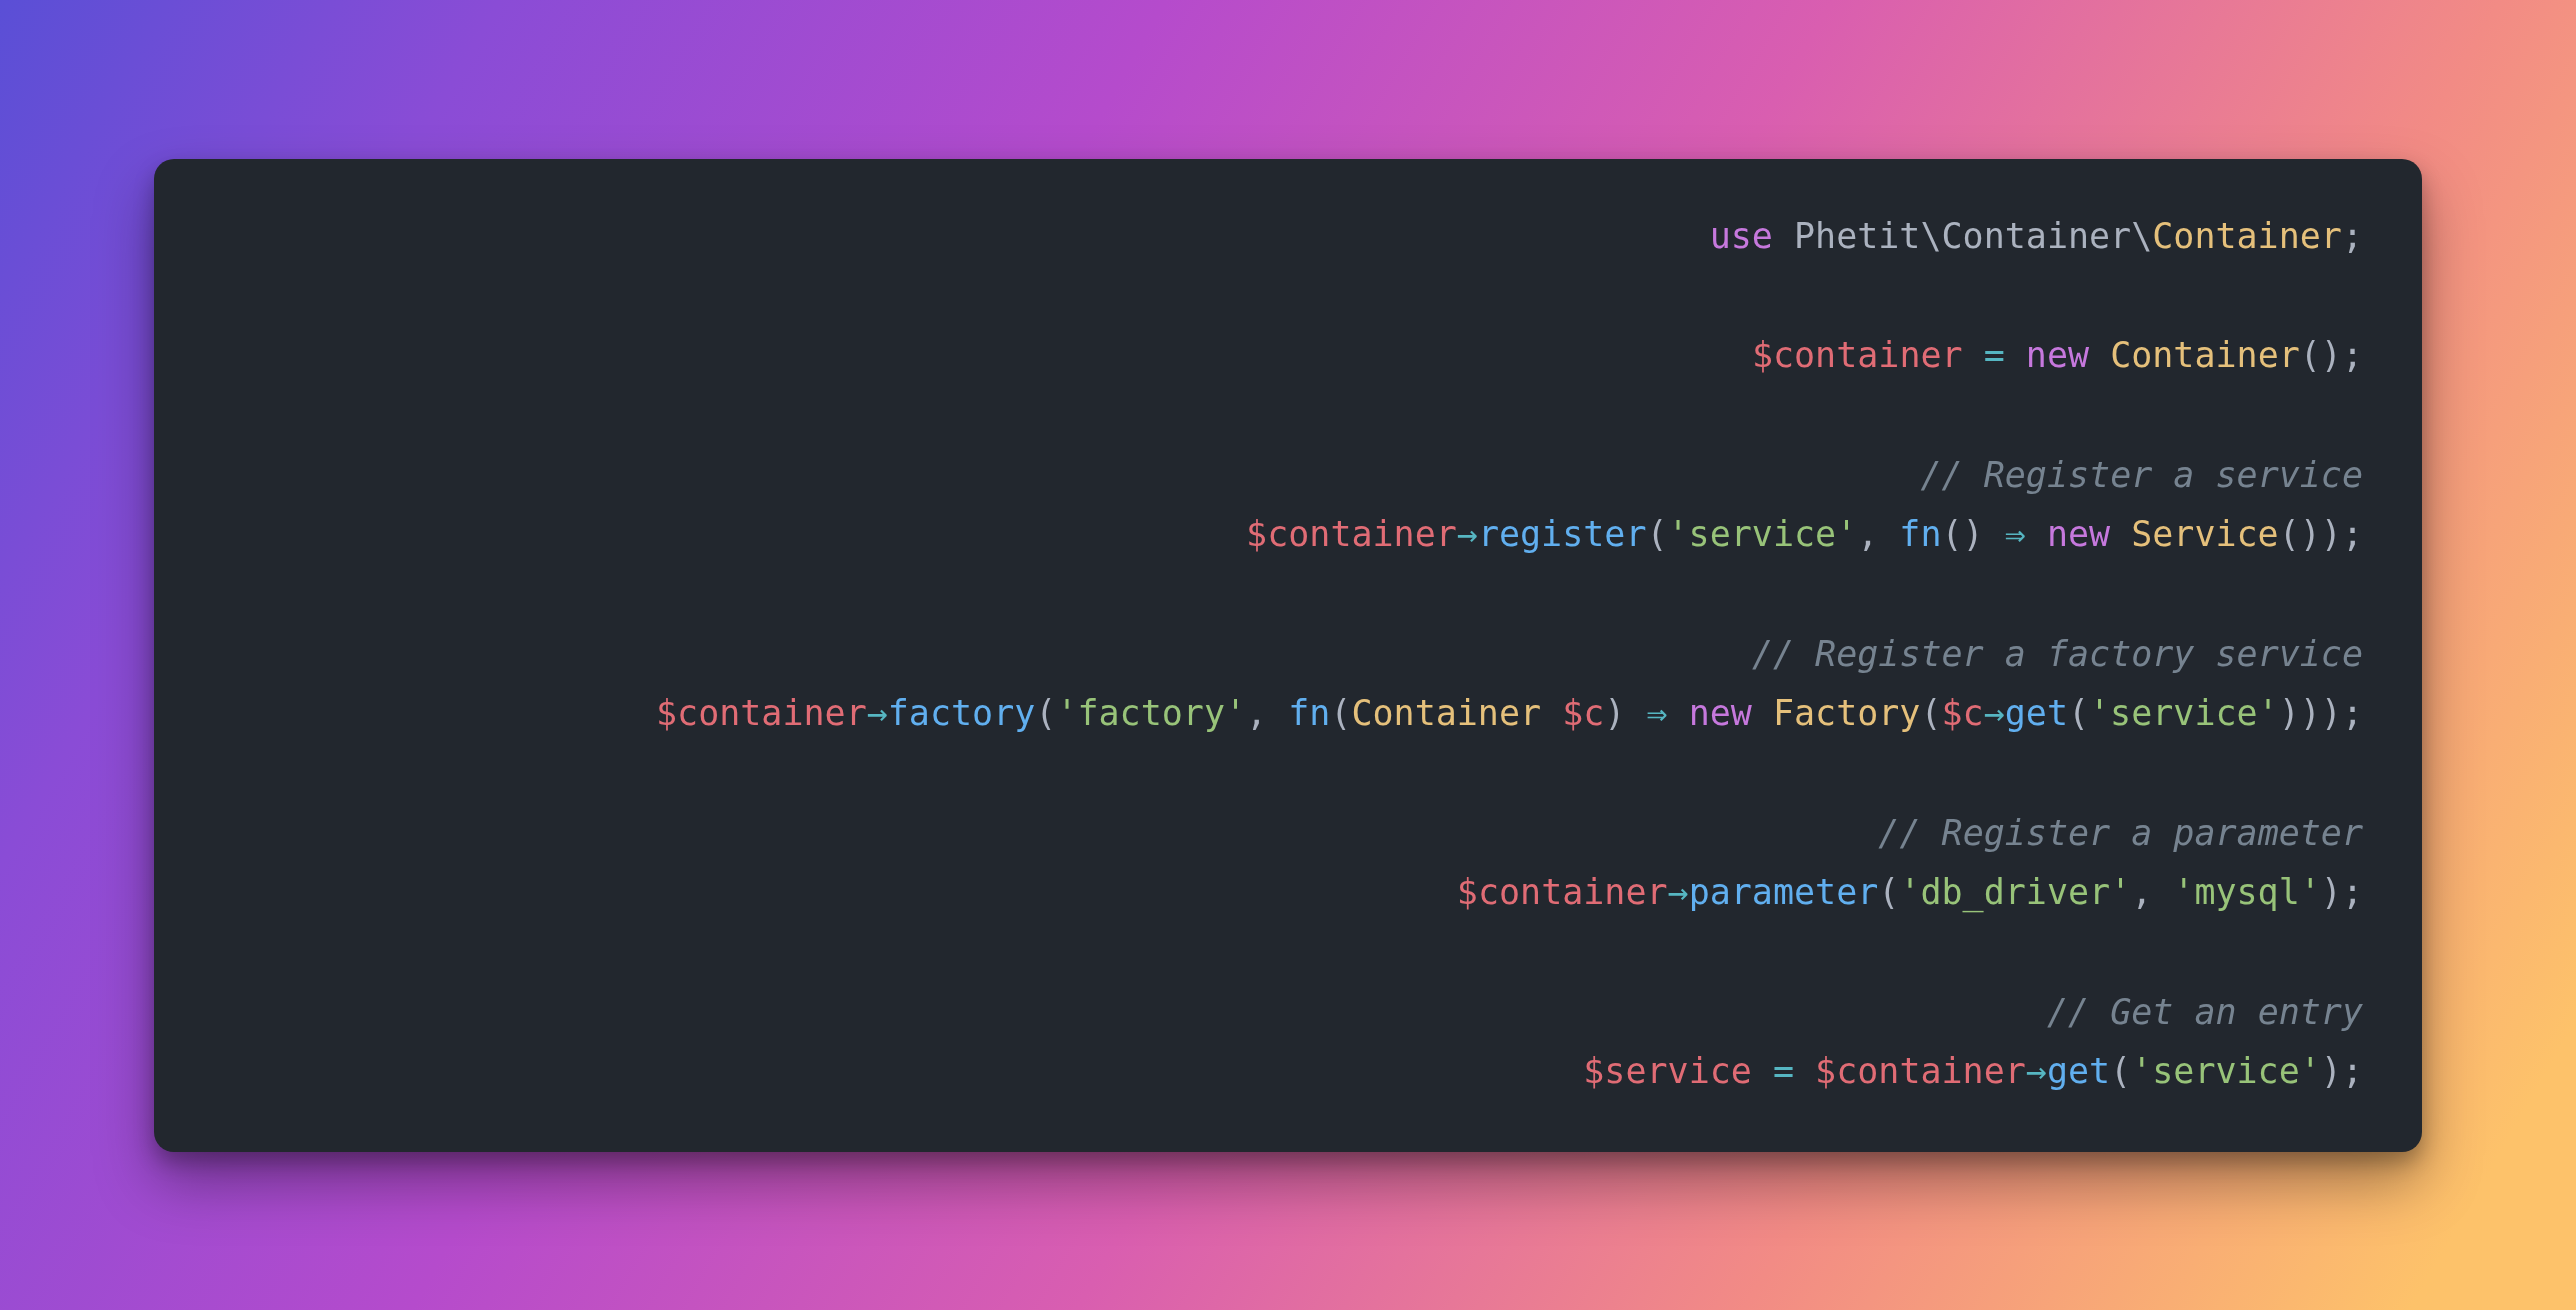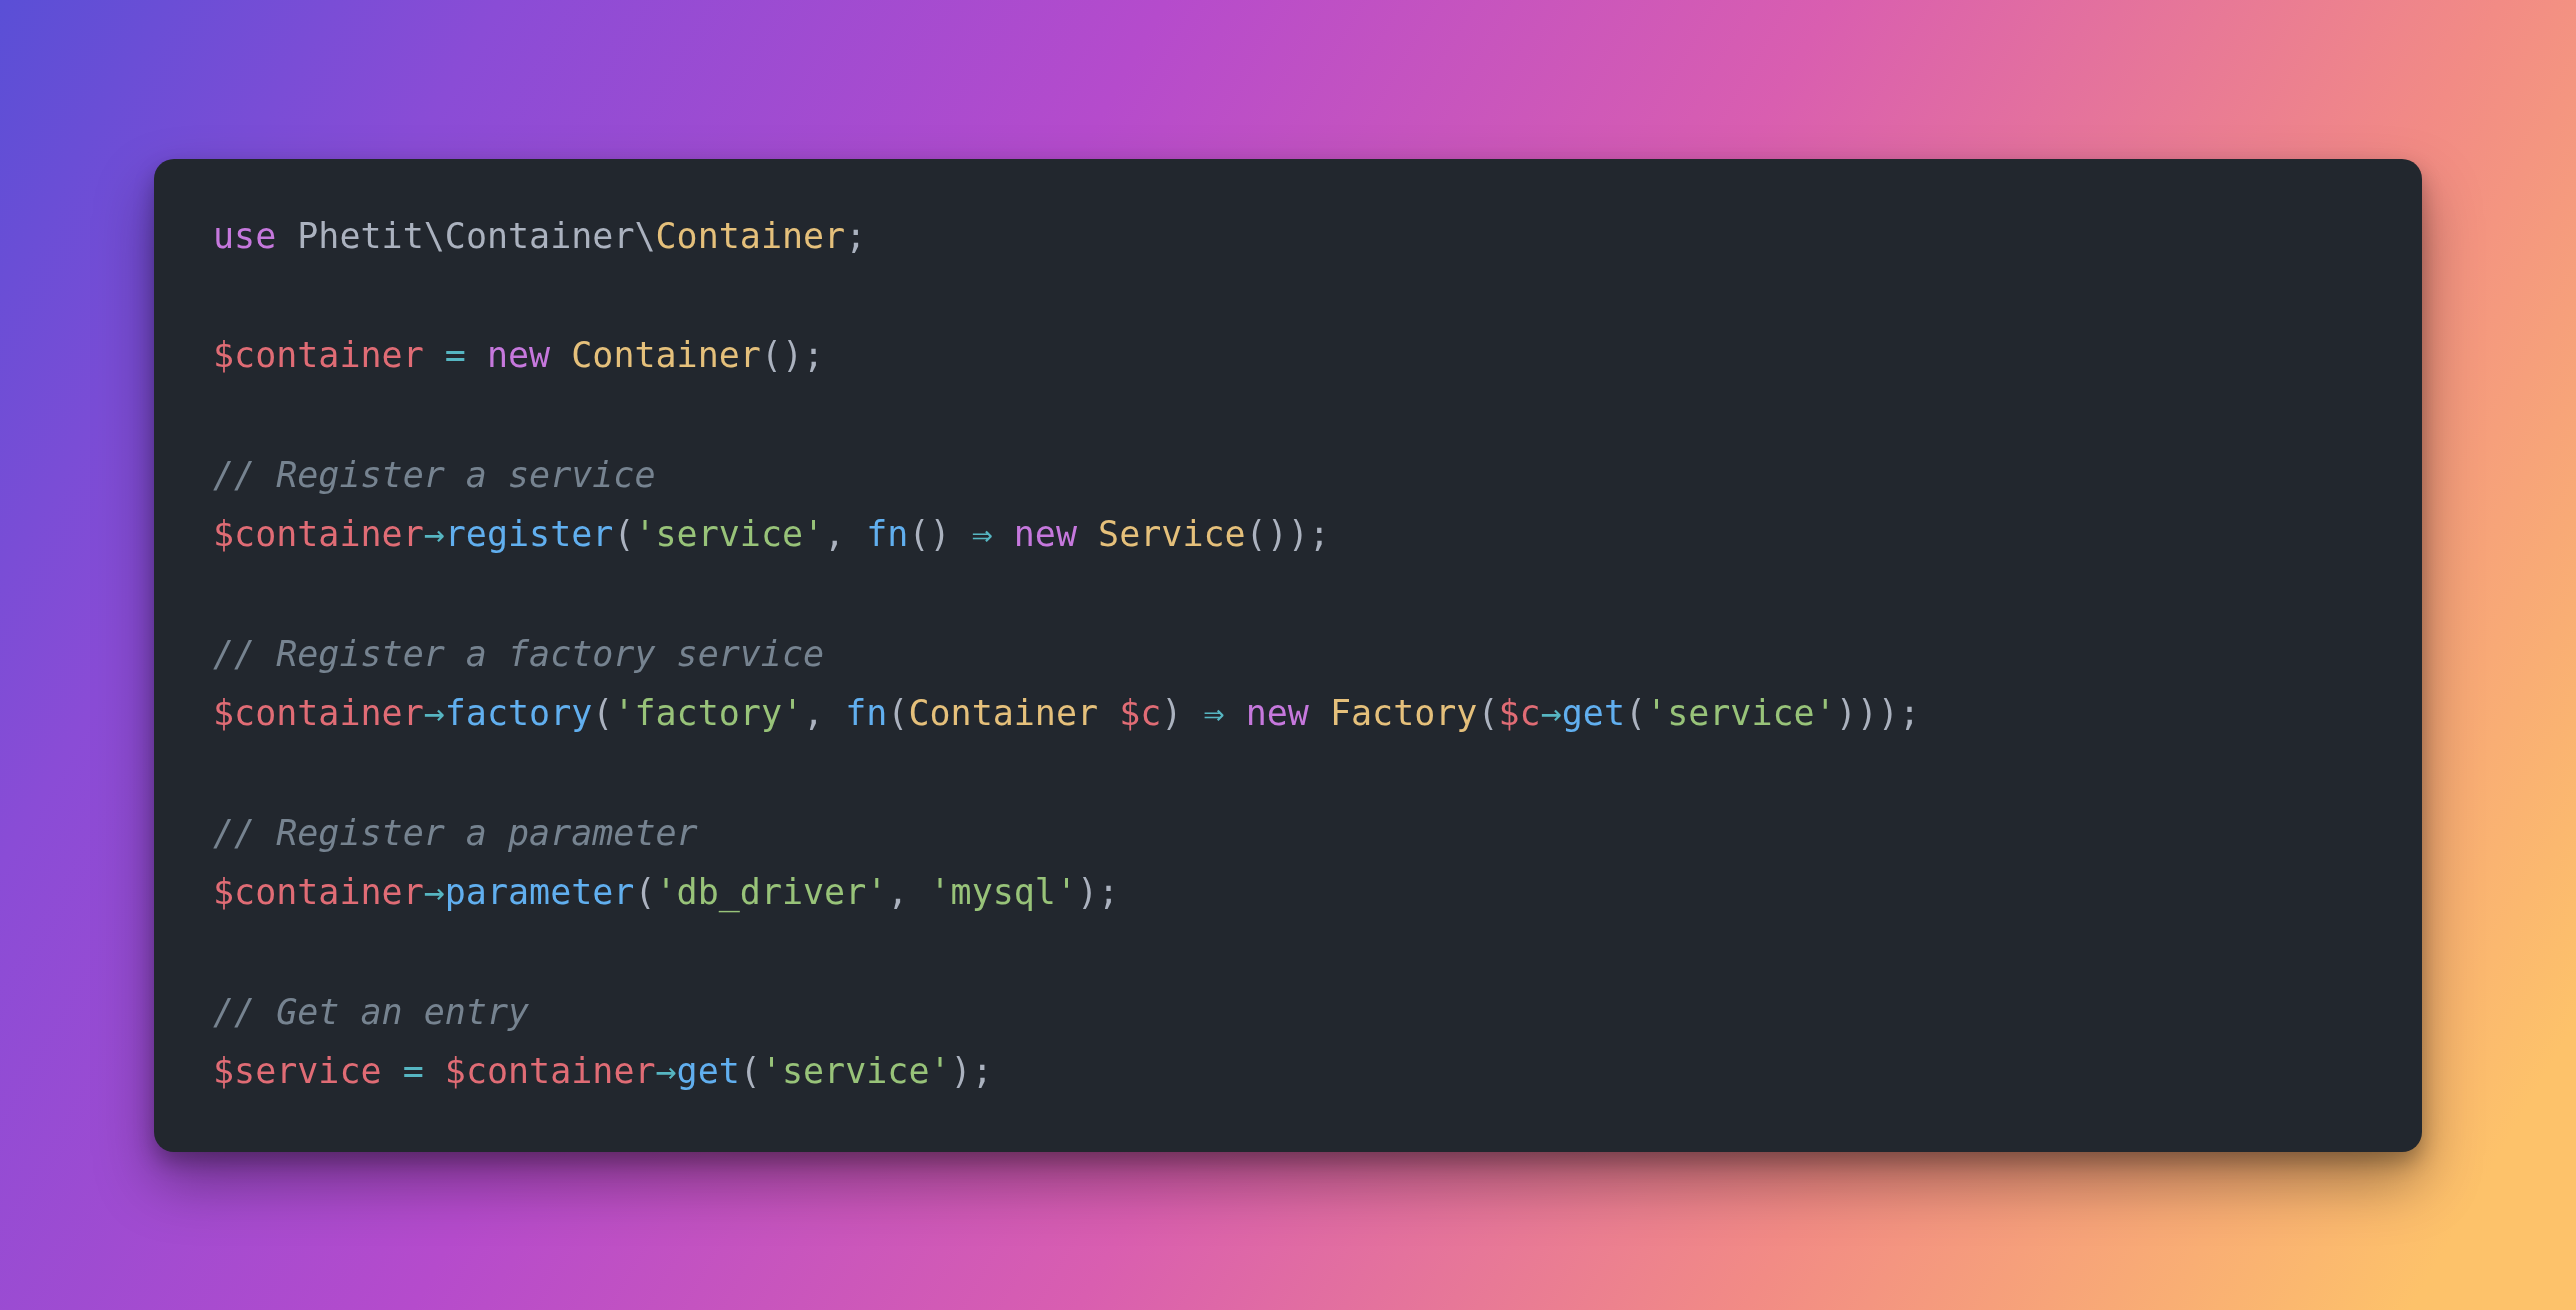--- a/index.html
+++ b/index.html
@@ -11,20 +11,21 @@
     align-items: center;
     justify-content: center;
     font-family: ui-monospace, 'SF Mono', Menlo, Consolas, 'Liberation Mono', monospace;
   }
   .code-card {
     background: #22272e;
     border-radius: 20px;
     box-shadow: 0 30px 59px rgba(0,0,0,.35), 0 10px 20px rgba(0,0,0,.25);
     padding: 49px 59px;
     width: 2268px;
+    text-align: right;
   }
   pre {
     font-family: inherit;
     font-size: 35px;
     line-height: 1.62;
     color: #adbac7;
     white-space: pre;
   }
   .tok-kw   { color: #c678dd; }
   .tok-ns   { color: #abb2bf; }

